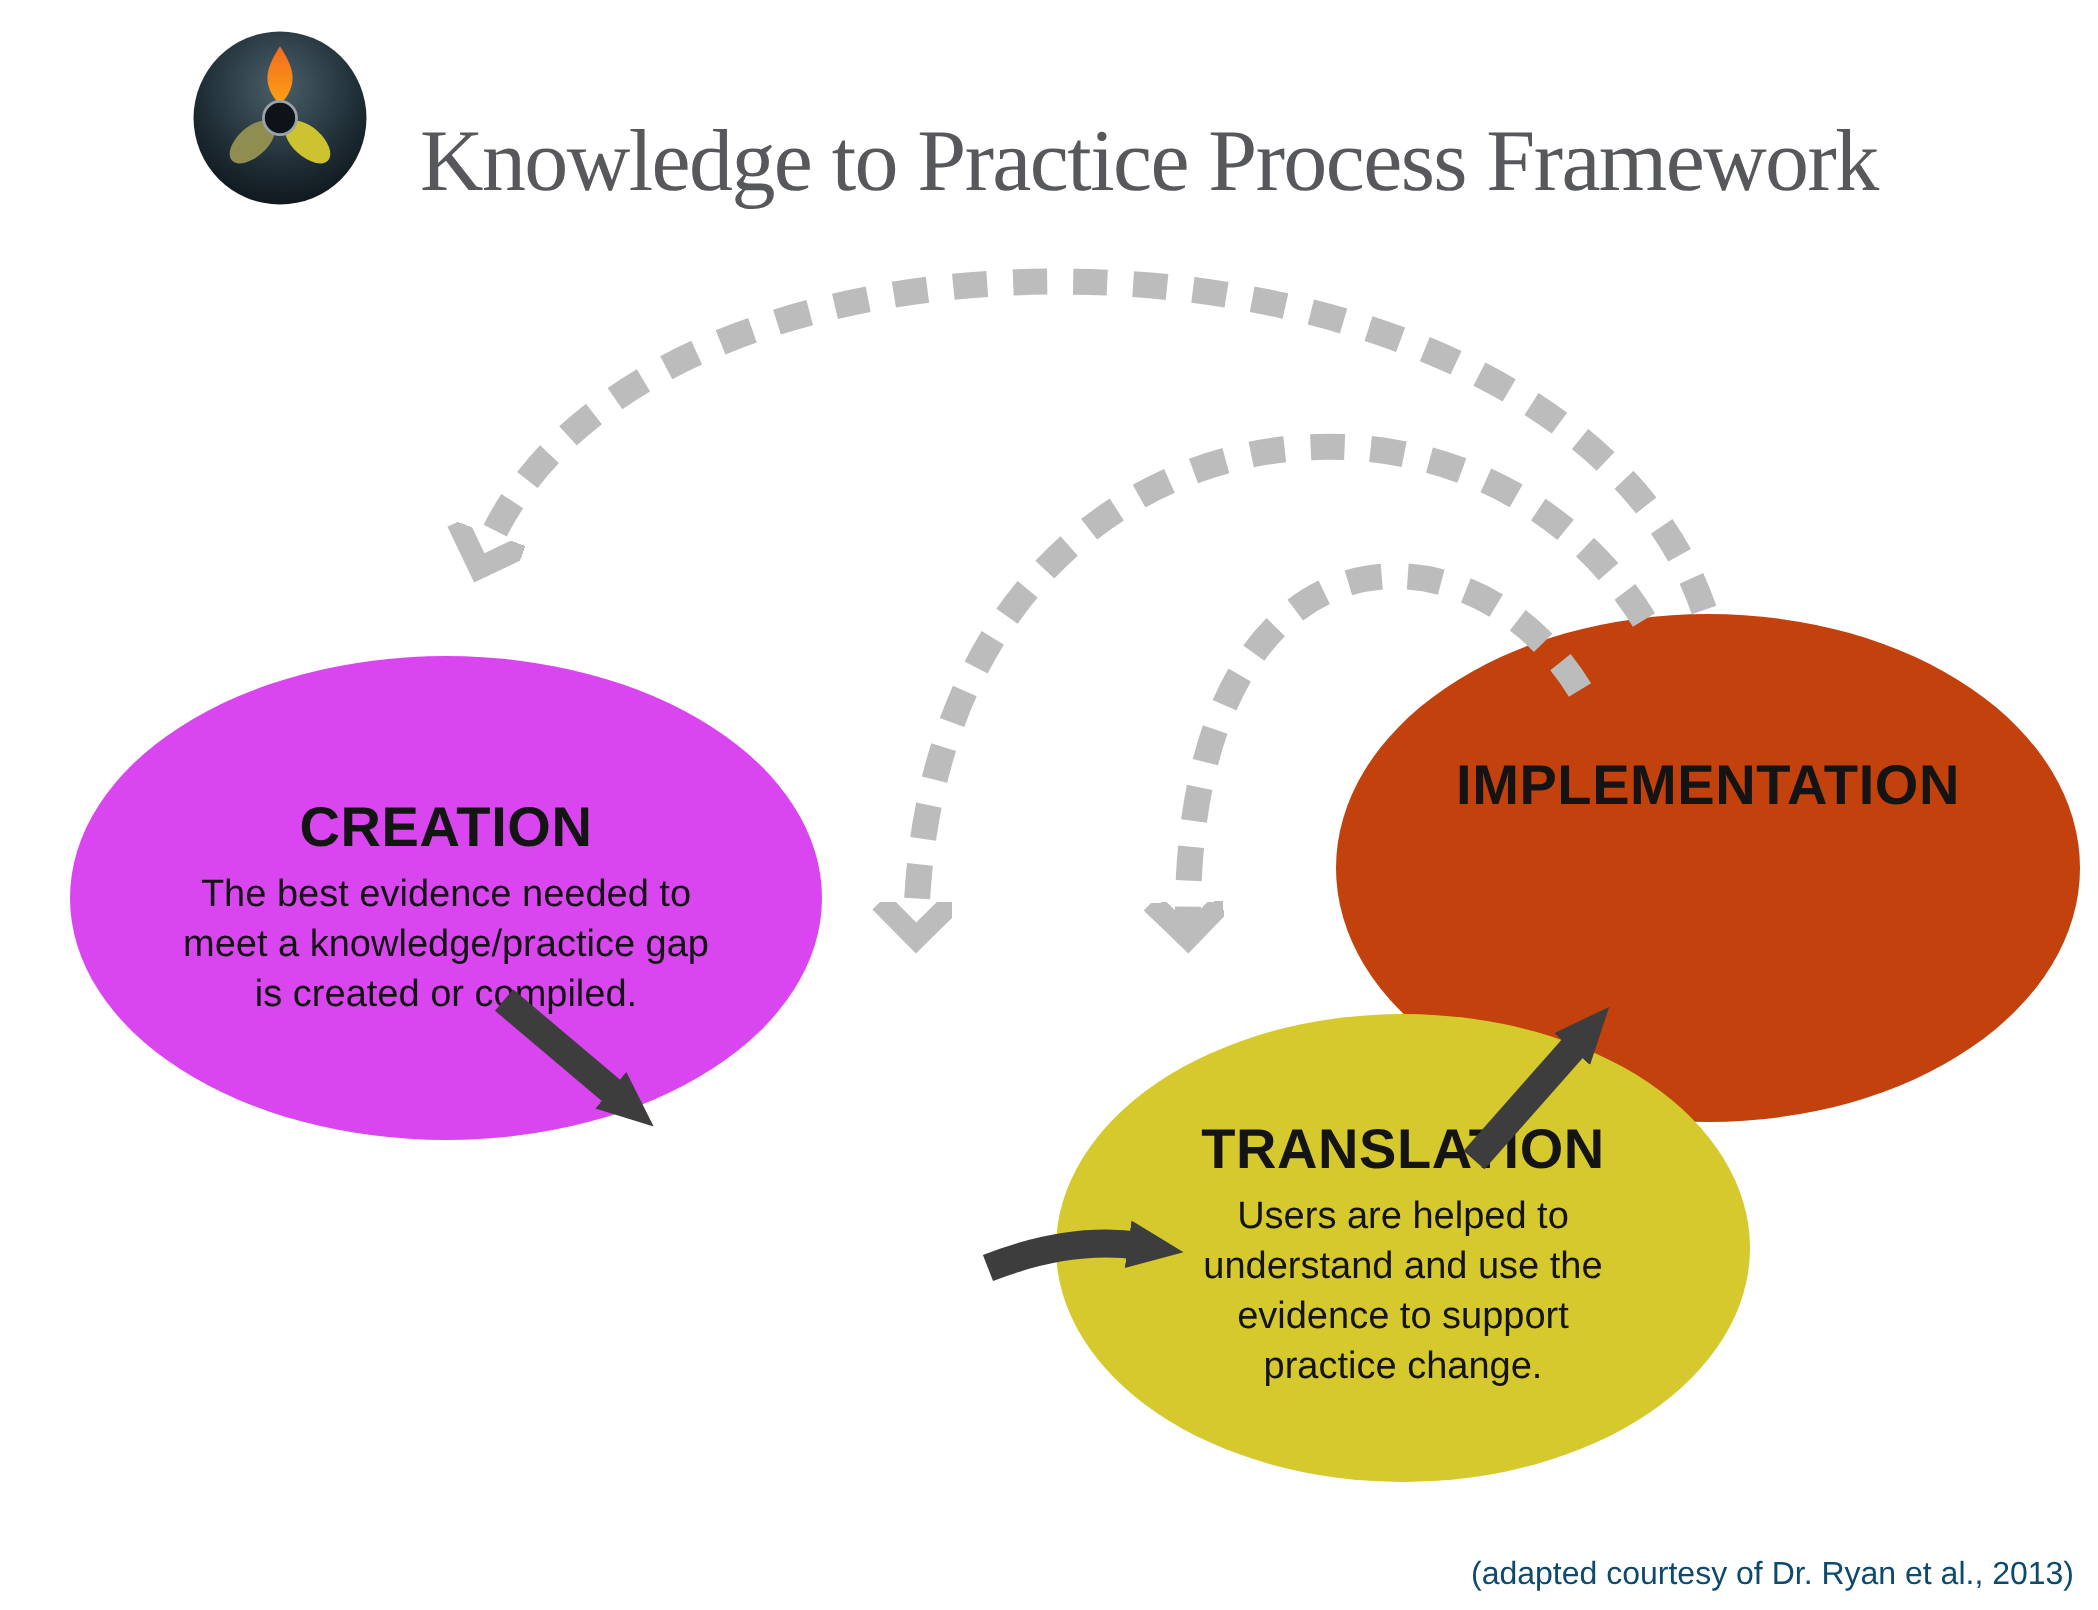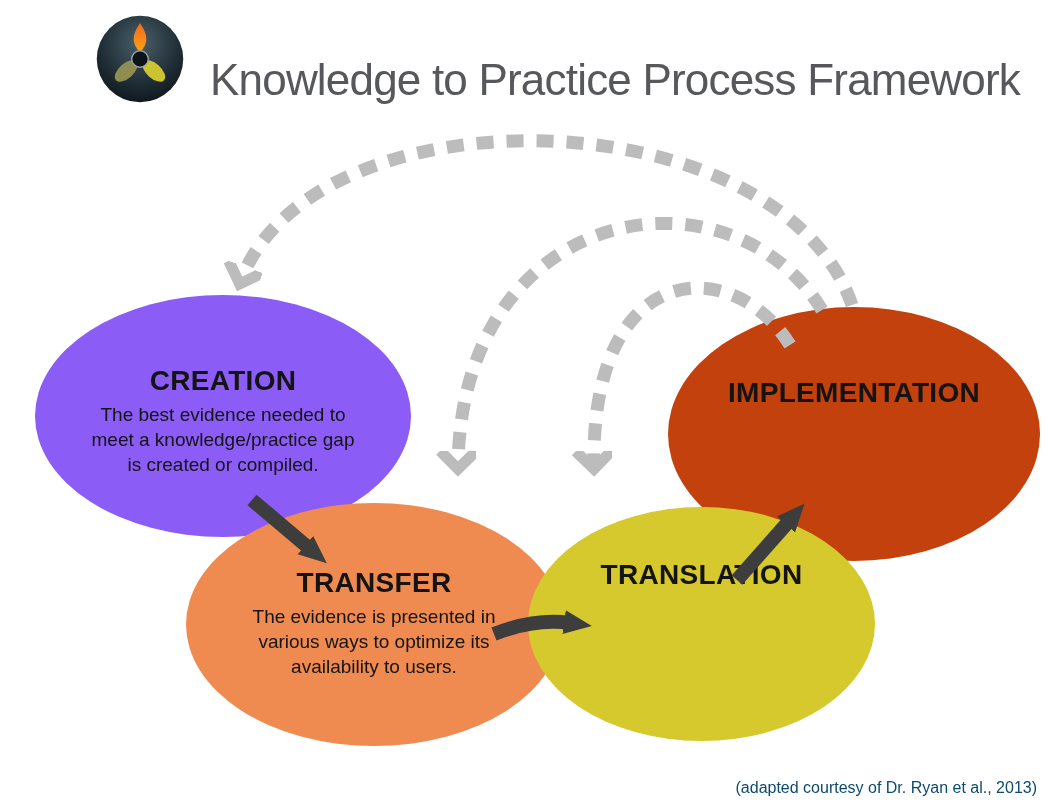--- a/index.html
+++ b/index.html
@@ -4,29 +4,29 @@
 <style>
   html,body { margin:0; padding:0; background:#ffffff; }
   .canvas {
     position:relative; width:1049px; height:805px; background:#ffffff;
     font-family:"Liberation Sans", sans-serif; overflow:hidden;
   }
   .logo { position:absolute; left:94px; top:13px; width:92px; height:92px; }
   .title {
     position:absolute; left:210px; top:26px;
     font-size:44px; font-weight:400; letter-spacing:-0.8px;
-    color:#57585b; white-space:nowrap;
+    color:#57585b; white-space:nowrap;font-family:Liberation Serif, serif;
   }
   .ellipse {
     position:absolute; border-radius:50%; color:#141414;
     text-align:center; box-sizing:border-box;
   }
   .etitle { font-weight:700; font-size:28px; letter-spacing:0.3px; }
   .ebody  { font-size:19px; line-height:1.32; white-space:pre-line; margin-top:5px;text-align:center; }
-  .e-creation       { left:35px;  top:295px; width:376px; height:242px; background:#8b5cf6; padding-top:70px; z-index:1; }
+  .e-creation       { left:35px;  top:328px; width:376px; height:242px; background:#d946ef; padding-top:70px; z-index:1; }
   .e-transfer       { left:186px; top:503px; width:376px; height:243px; background:#ef8b51; padding-top:64px; z-index:2; }
   .e-translation    { left:528px; top:507px; width:347px; height:234px; background:#d5c92d; padding-top:52px; z-index:3; }
   .e-implementation { left:668px; top:307px; width:372px; height:254px; background:#c2410c; padding-top:70px; z-index:1; }
   .arrows { position:absolute; left:0; top:0; z-index:5; pointer-events:none; }
   .credit {
     position:absolute; right:12px; bottom:8px;
     font-size:16px; color:#0c4a6e;
   }
 </style>
 </head>
@@ -55,29 +55,27 @@
 
   <h1 class="title">Knowledge to Practice Process Framework</h1>
 
   <div class="ellipse e-creation">
     <div class="etitle">CREATION</div>
     <div class="ebody">The best evidence needed to
 meet a knowledge/practice gap
 is created or compiled.</div>
   </div>
 
-  <div class="ellipse e-transfer">
-    <div class="etitle">TRANSFER</div>
-    <div class="ebody">The evidence is presented in
-various ways to optimize its
-availability to users.</div>
-  </div>
 
   <div class="ellipse e-translation">
     <div class="etitle">TRANSLATION</div>
+    <div class="ebody">Users are helped to
+understand and use the
+evidence to support
+practice change.</div>
   </div>
 
   <div class="ellipse e-implementation">
     <div class="etitle">IMPLEMENTATION</div>
   </div>
 
   <svg class="arrows" width="1049" height="805" viewBox="0 0 1049 805" aria-hidden="true">
     <defs>
       <marker id="mSolid" markerUnits="userSpaceOnUse" markerWidth="34" markerHeight="28" refX="6" refY="12" orient="auto">
         <path d="M0 0 L28 12 L0 24 Z" fill="#3d3d3d"></path>

